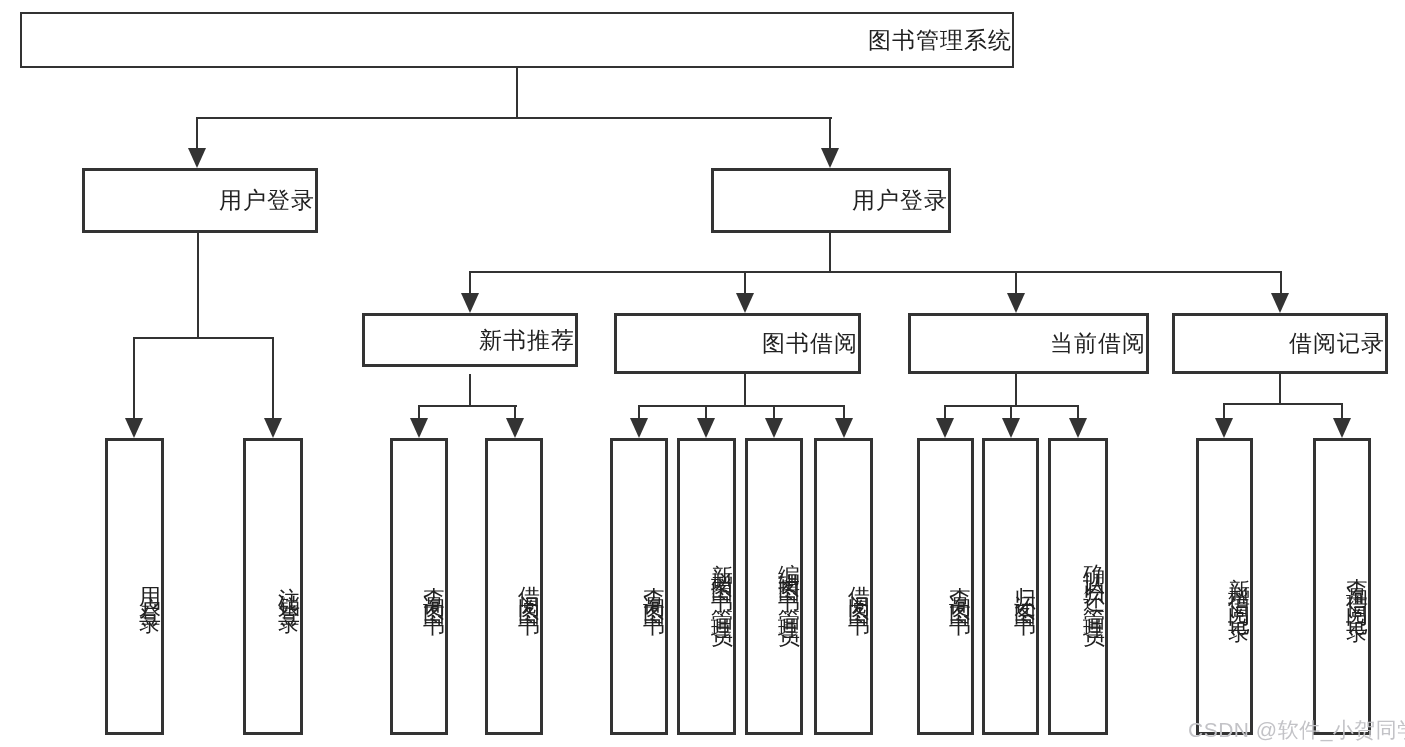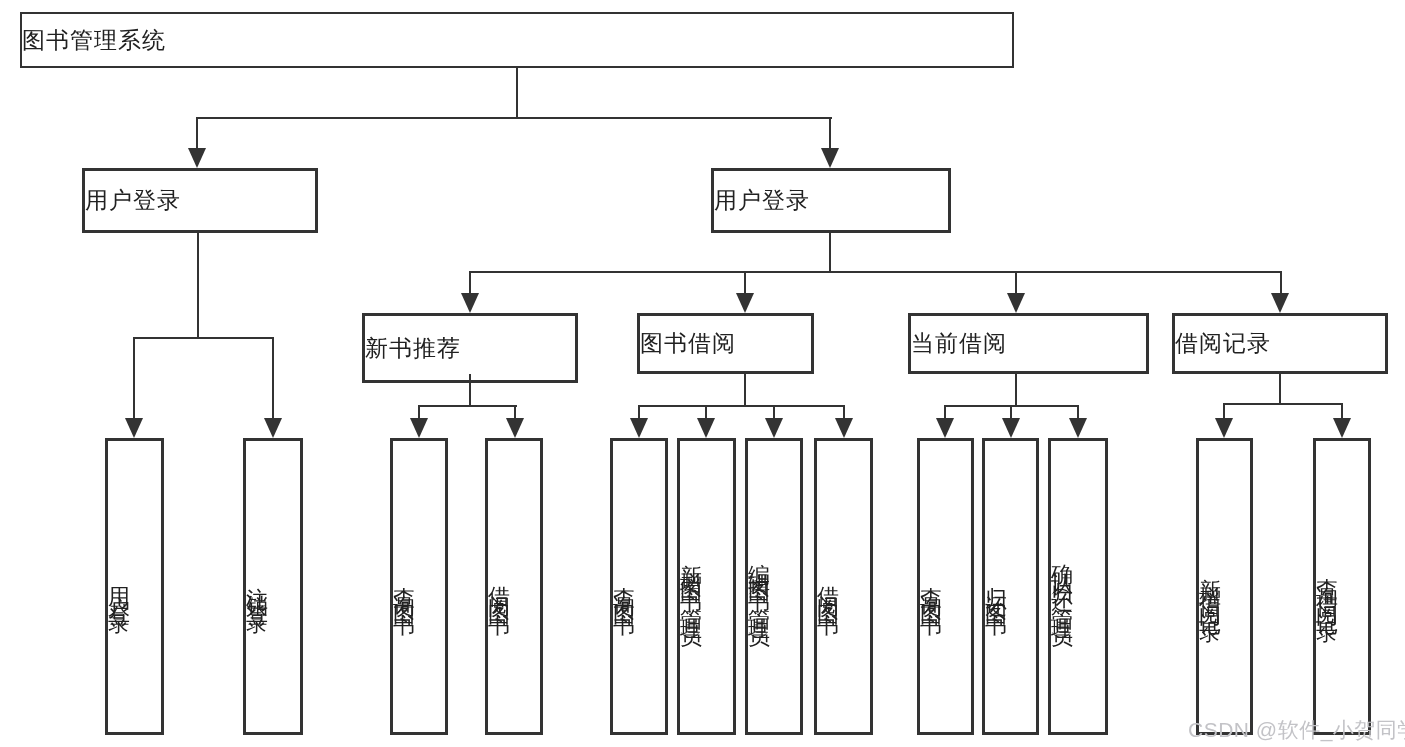--- a/index.html
+++ b/index.html
@@ -6,21 +6,21 @@
   body{
     width:1405px;height:747px;overflow:hidden;background:#ffffff;
     font-family:"Liberation Sans","DejaVu Sans",sans-serif;
     -webkit-font-smoothing:antialiased;
   }
   #diagram{position:relative;width:1405px;height:747px;background:#ffffff;}
 
   
   .box{
     position:absolute;background:#ffffff;border:3px solid #333333;
-    box-sizing:border-box;display:flex;align-items:center;justify-content:flex-start;
+    box-sizing:border-box;display:flex;align-items:center;justify-content:flex-end;
   }
   .box.thin{border-width:2px;}
   .hlabel{
     font-size:23px;color:#212121;letter-spacing:1px;white-space:nowrap;line-height:1;
   }
   .vlabel{
     writing-mode:vertical-rl;text-orientation:mixed;
     font-size:22px;color:#212121;letter-spacing:9px;line-height:1;white-space:nowrap;
   }
 
@@ -72,24 +72,24 @@
   <div class="hl" style="left:469px;top:271px;width:813px"></div>
   <div class="vl" style="left:469px;top:271px;height:24px"></div>
   <div class="vl" style="left:744px;top:271px;height:24px"></div>
   <div class="vl" style="left:1015px;top:271px;height:24px"></div>
   <div class="vl" style="left:1280px;top:271px;height:24px"></div>
   <div class="arrow" style="left:461px;top:293px"></div>
   <div class="arrow" style="left:736px;top:293px"></div>
   <div class="arrow" style="left:1007px;top:293px"></div>
   <div class="arrow" style="left:1271px;top:293px"></div>
 
-  <div class="box" style="left:362px;top:313px;width:216px;height:70px">
+  <div class="box" style="left:362px;top:313px;width:216px;height:54px">
     <span class="hlabel">新书推荐</span>
   </div>
-  <div class="box" style="left:637px;top:313px;width:177px;height:61px">
+  <div class="box" style="left:614px;top:313px;width:247px;height:61px">
     <span class="hlabel">图书借阅</span>
   </div>
   <div class="box" style="left:908px;top:313px;width:241px;height:61px">
     <span class="hlabel">当前借阅</span>
   </div>
   <div class="box" style="left:1172px;top:313px;width:216px;height:61px">
     <span class="hlabel">借阅记录</span>
   </div>
 
   <div class="vl" style="left:469px;top:374px;height:33px"></div>

